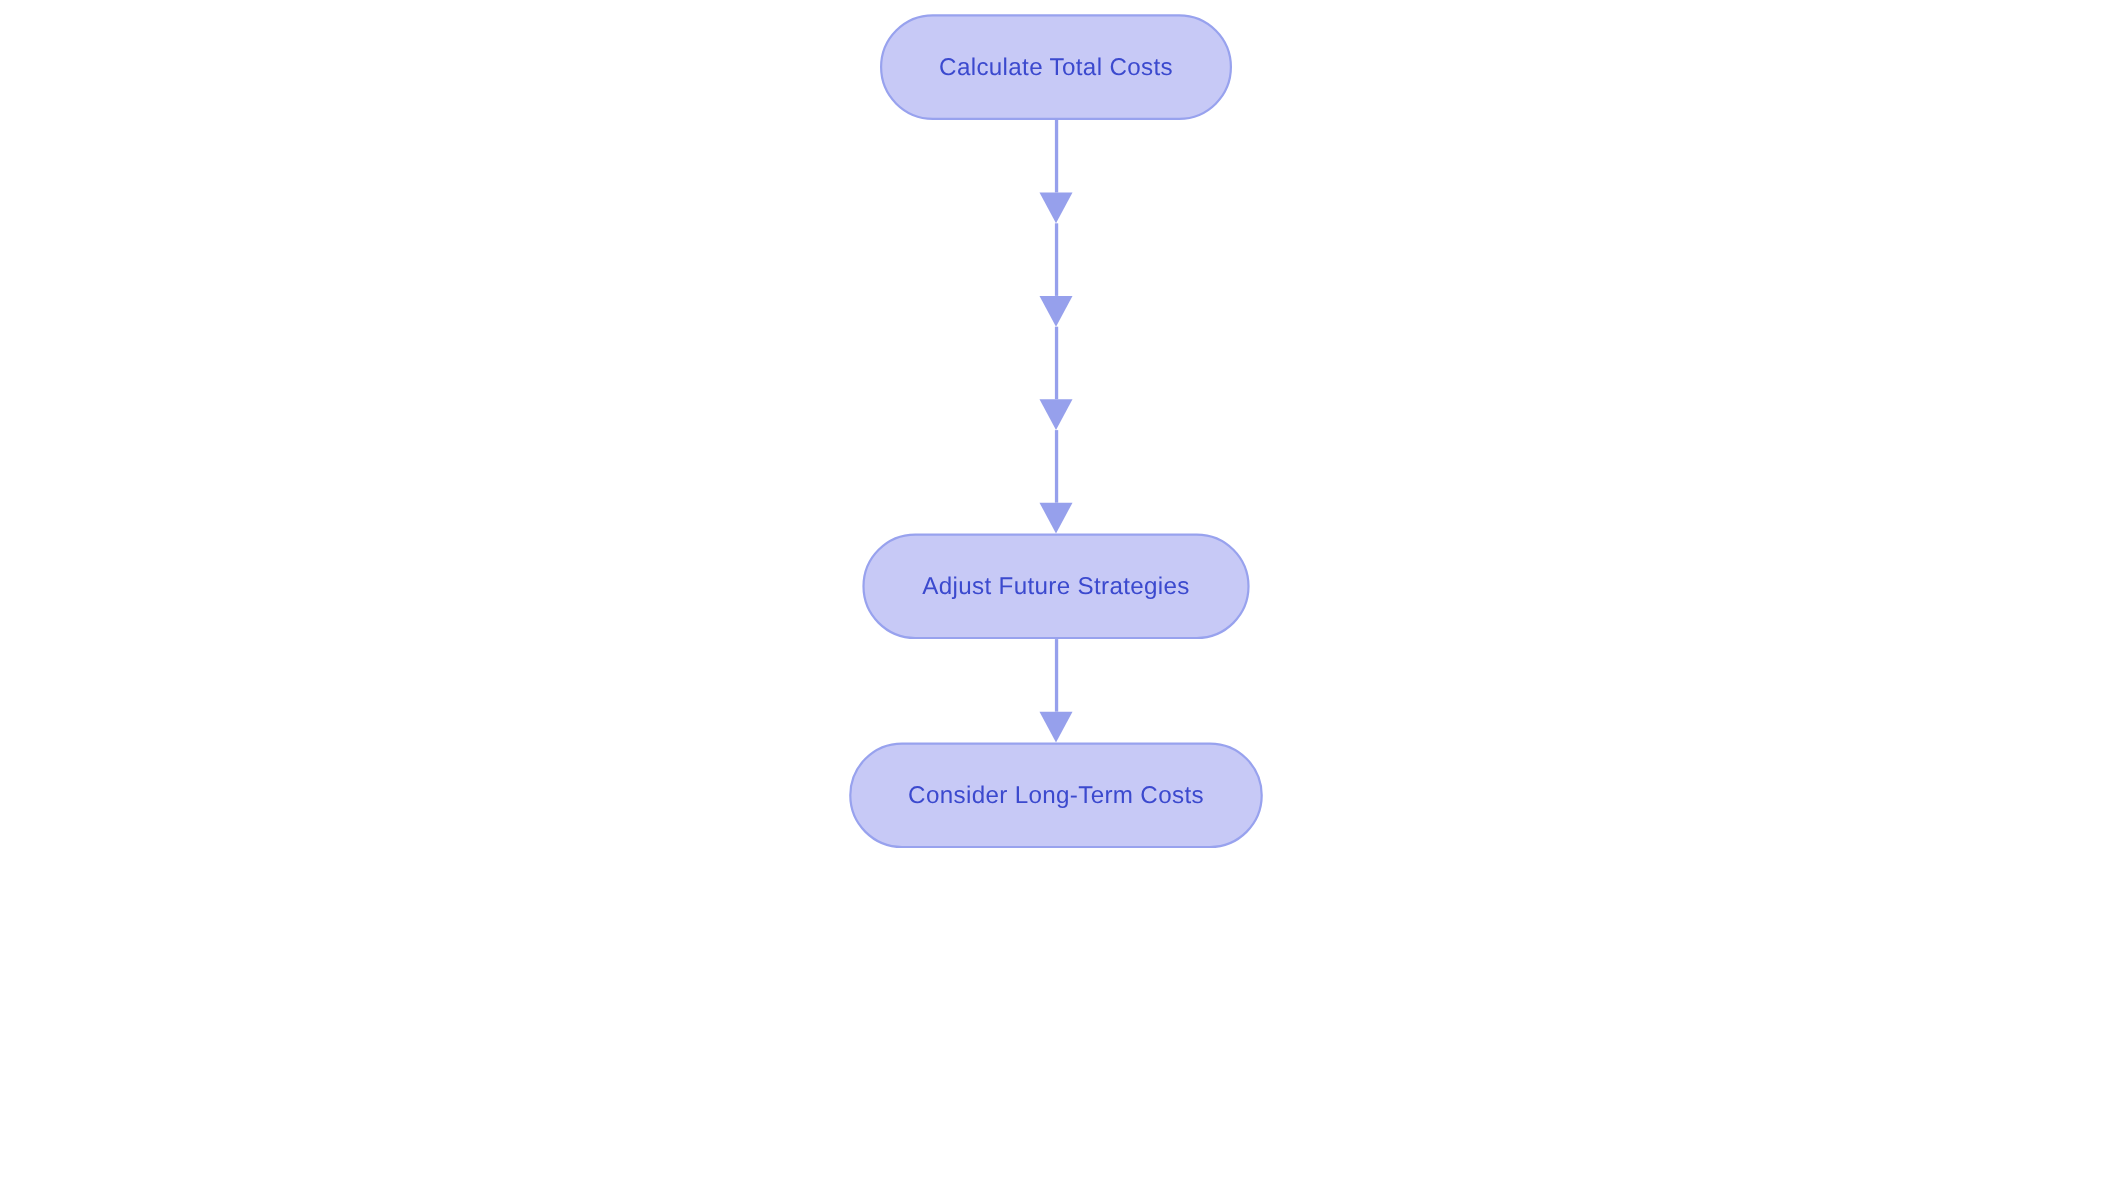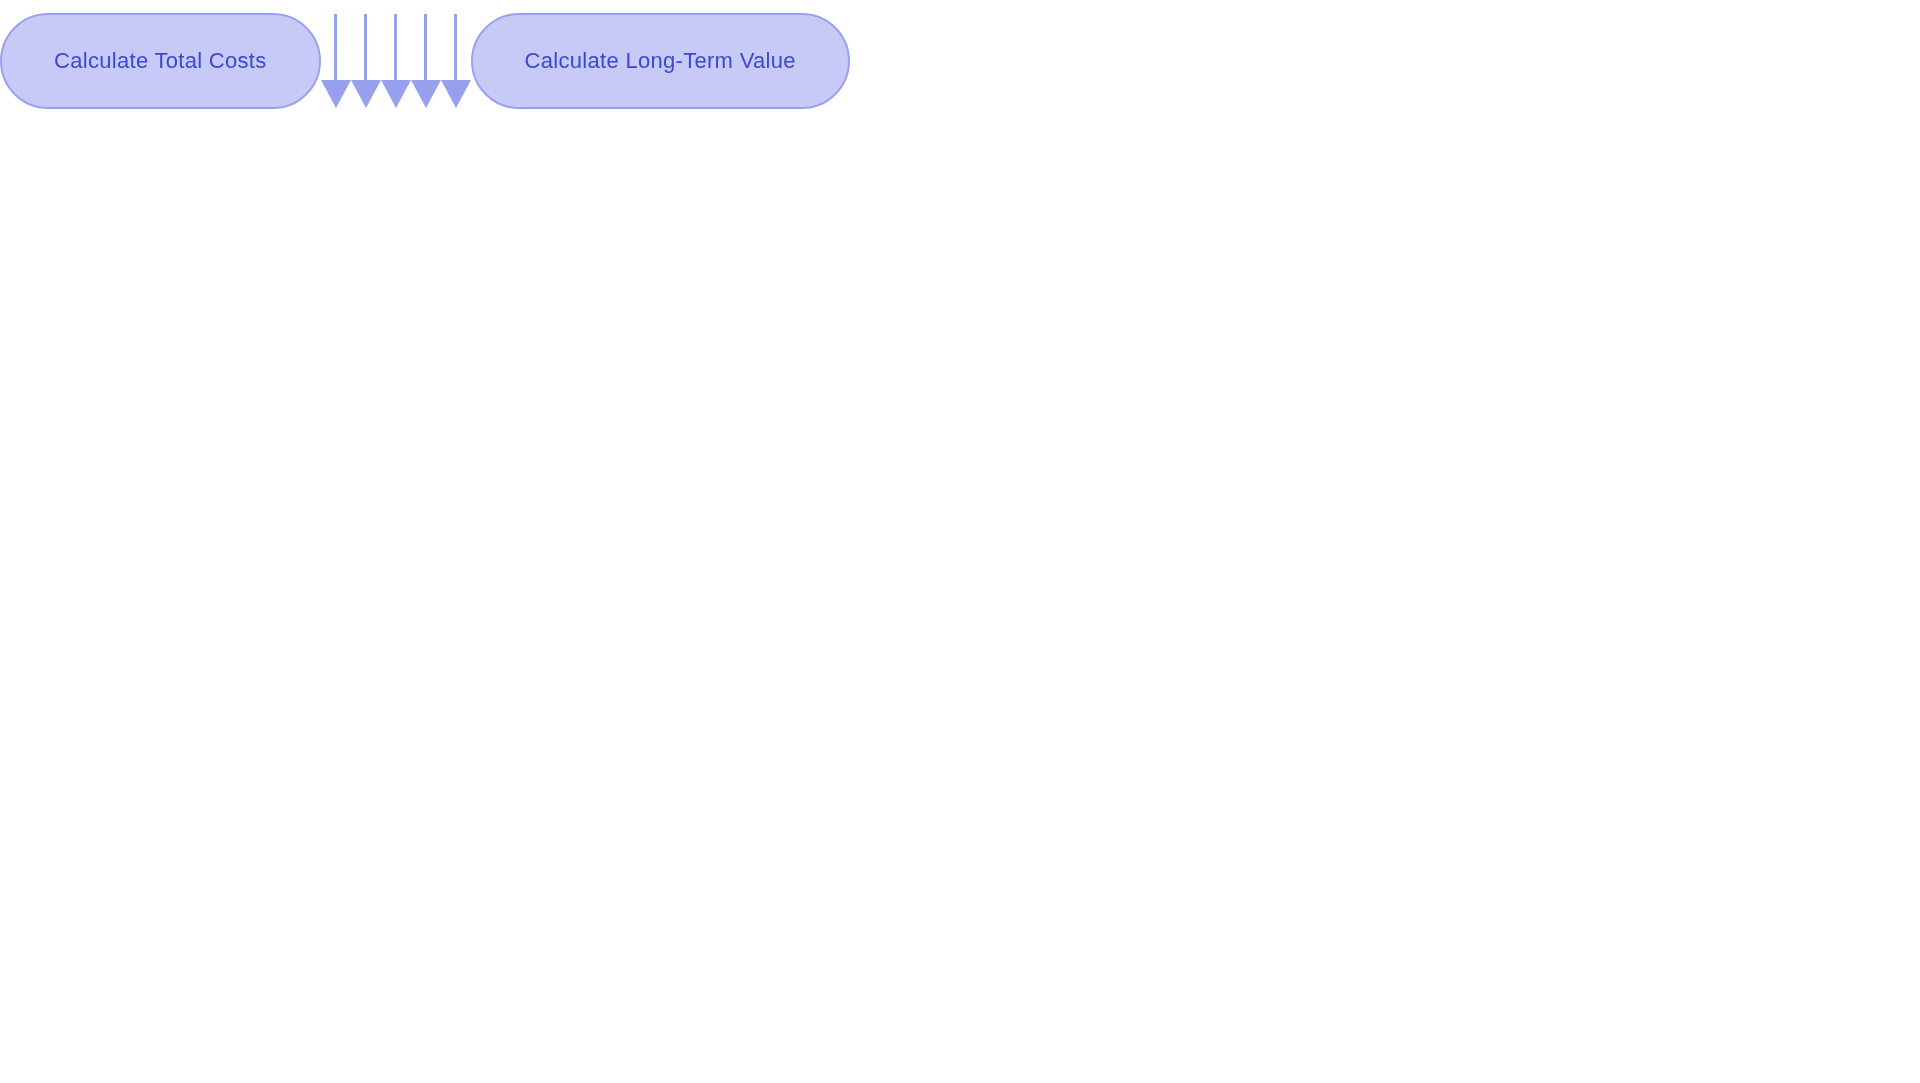--- a/index.html
+++ b/index.html
@@ -14,20 +14,21 @@
     height: 1083px;
     background: var(--background, #ffffff);
     overflow: hidden;
   }
   .flowchart {
     position: absolute;
     left: 0;
     top: 13px;
     width: 100%;
     display: flex;
+    flex-direction: column;
     align-items: center;
   }
   .flow-node {
     box-sizing: border-box;
     height: 96px;
     min-width: 280px;
     padding: 0 52px;
     display: flex;
     align-items: center;
     justify-content: center;
@@ -87,24 +88,27 @@
       <div class="arrow-line"></div>
       <div class="arrow-head"></div>
     </div>
 
 
     <div class="arrow">
       <div class="arrow-line"></div>
       <div class="arrow-head"></div>
     </div>
 
+    <div class="flow-node">
+      <span class="label">Adjust Future Strategies</span>
+    </div>
 
     <div class="arrow">
       <div class="arrow-line"></div>
       <div class="arrow-head"></div>
     </div>
 
     <div class="flow-node">
-      <span class="label">Calculate Long-Term Value</span>
+      <span class="label">Consider Long-Term Costs</span>
     </div>
 
   </div>
 </div>
 
 </body></html>

